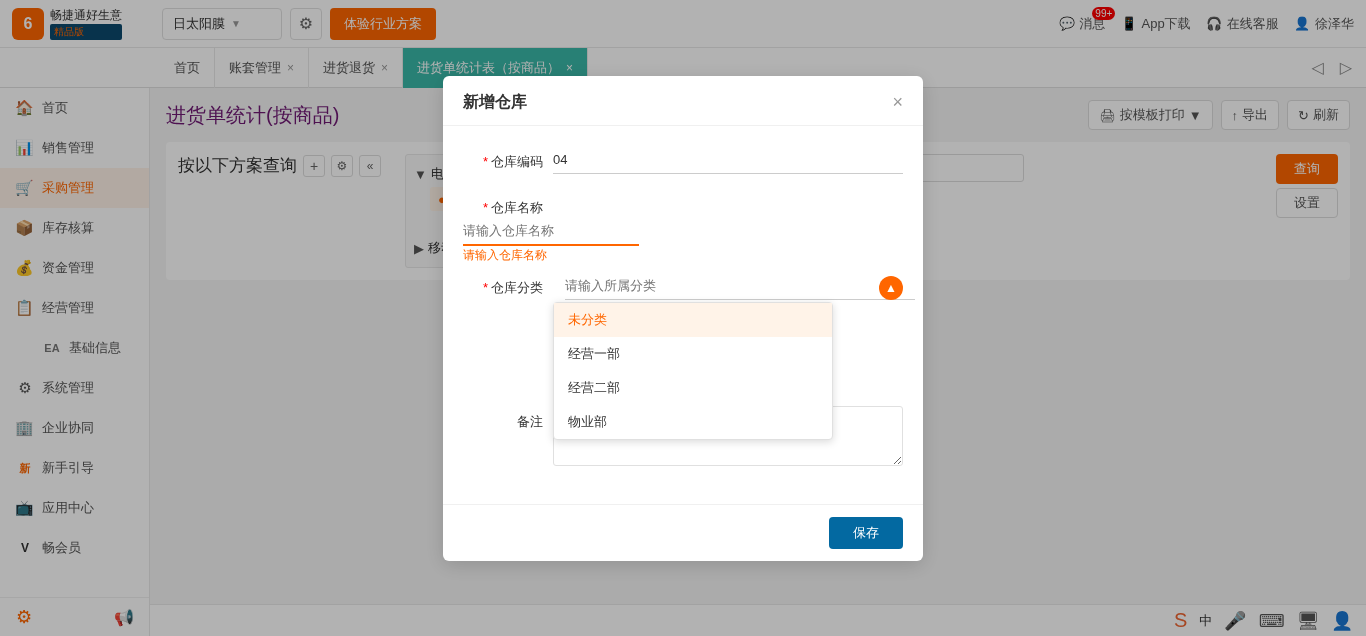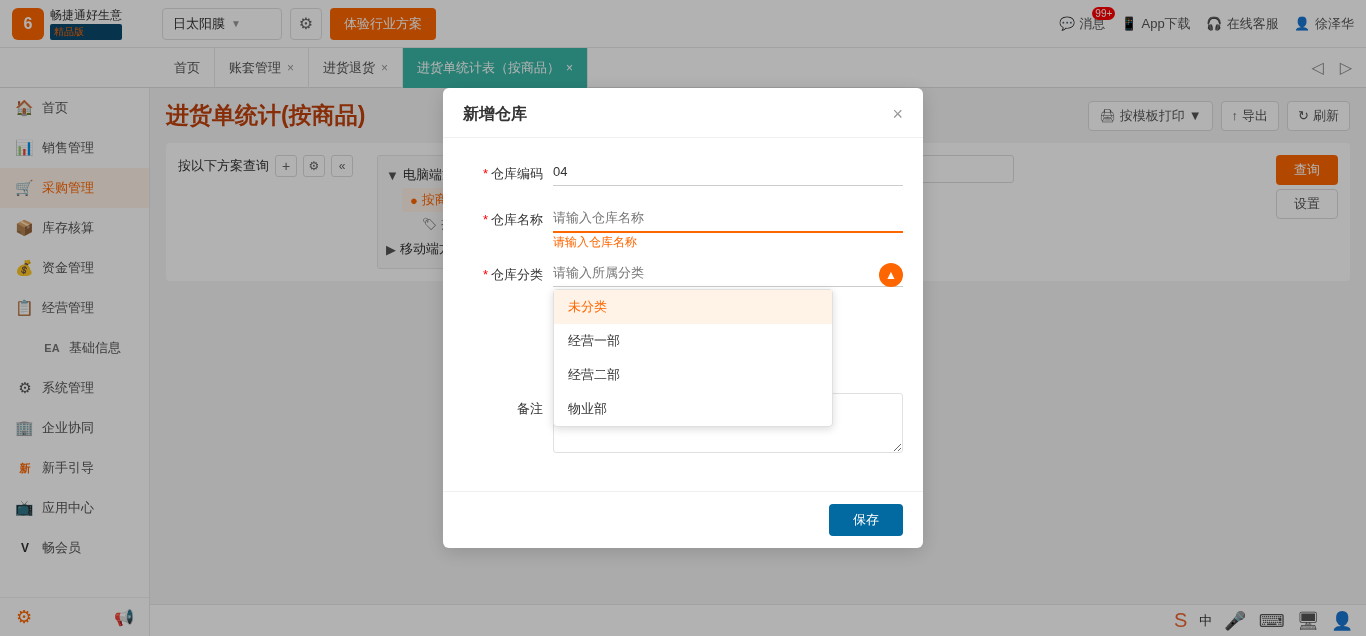--- a/index.html
+++ b/index.html
@@ -137,21 +137,21 @@
       position: relative;
     }
     .page-inner {
       background: #f5f5f5;
       padding: 12px 16px;
     }
     .page-header-row {
       display: flex; align-items: center; justify-content: space-between;
       margin-bottom: 12px;
     }
-    .page-title { font-size: 23px; font-weight: bold; color: #c2410c; }
+    .page-title { font-size: 20px; font-weight: normal; color: #701a75; }
     .page-actions { display: flex; align-items: center; gap: 8px; }
     .action-btn {
       display: flex; align-items: center; gap: 4px;
       padding: 5px 10px; border: 1px solid #ddd;
       border-radius: 4px; cursor: pointer; background: #fff;
       font-size: 13px; color: #555;
     }
     .query-btn {
       background: #ff6600; color: #fff;
       border: none; padding: 6px 18px;
@@ -228,21 +228,21 @@
       position: absolute; bottom: -18px; left: 90px;
       font-size: 12px; color: #ff6600;
     }
     .form-select-wrap {
       flex: 1; position: relative;
     }
     .form-select-input {
       width: 100%;
       border: none; border-bottom: 1px solid #ccc;
       padding: 6px 28px 6px 0; font-size: 13px;
-      outline: none; color: #999;
+      outline: none; color: #999; margin-left: 12px;
     }
     .select-arrow-btn {
       position: absolute; right: 0; top: 4px;
       width: 24px; height: 24px;
       background: #ff6600; border-radius: 50%;
       display: flex; align-items: center; justify-content: center;
       cursor: pointer; color: #fff; font-size: 12px;
     }
     .dropdown-list {
       position: absolute; top: 100%; left: 0;
@@ -440,21 +440,21 @@
             <span>↻</span>
             <span>刷新</span>
           </div>
         </div>
       </div>
 
       <div class="filter-area">
         <div class="filter-row">
 
           <div style="display:flex;align-items:center;gap:6px;margin-right:12px;flex-shrink:0;">
-            <span style="font-size:13px;color:#333;">按以下方案查询</span>
+            <span style="font-size:17px;color:#333;">按以下方案查询</span>
             <span style="width:22px;height:22px;border:1px solid #ddd;border-radius:3px;display:flex;align-items:center;justify-content:center;cursor:pointer;font-size:14px;color:#666;">+</span>
             <span style="width:22px;height:22px;border:1px solid #ddd;border-radius:3px;display:flex;align-items:center;justify-content:center;cursor:pointer;font-size:12px;color:#666;">⚙</span>
             <span style="width:22px;height:22px;border:1px solid #ddd;border-radius:3px;display:flex;align-items:center;justify-content:center;cursor:pointer;font-size:12px;color:#666;">«</span>
           </div>
 
           <div style="min-width:140px;border:1px solid #e8e8e8;border-radius:3px;padding:6px 8px;background:#fafafa;">
             <div class="scheme-row">
               <span class="scheme-arrow">▼</span>
               <span class="scheme-text">电脑端方案</span>
             </div>
@@ -533,21 +533,21 @@
     </div>
     <div class="dialog-body">
 
       <div class="form-row">
         <label class="form-label">
           <span class="required">*</span><span>仓库编码</span>
         </label>
         <input class="form-input" type="text" value="04" style="border-bottom: 1px solid rgb(204, 204, 204);">
       </div>
 
-      <div class="form-row" style="margin-bottom:26px;">
+      <div class="form-row" style="margin-bottom:26px;flex-direction:column;">
         <label class="form-label">
           <span class="required">*</span><span>仓库名称</span>
         </label>
         <div style="flex:1;position:relative;">
           <input class="form-input error" type="text" placeholder="请输入仓库名称" style="width: 100%; border-bottom: 2px solid rgb(255, 102, 0);">
           <div class="error-msg" style="position:absolute;left:0;bottom:-18px;font-size:12px;color:#ff6600;">请输入仓库名称</div>
         </div>
       </div>
 
       <div class="form-row" style="margin-bottom:18px;position:relative;">

